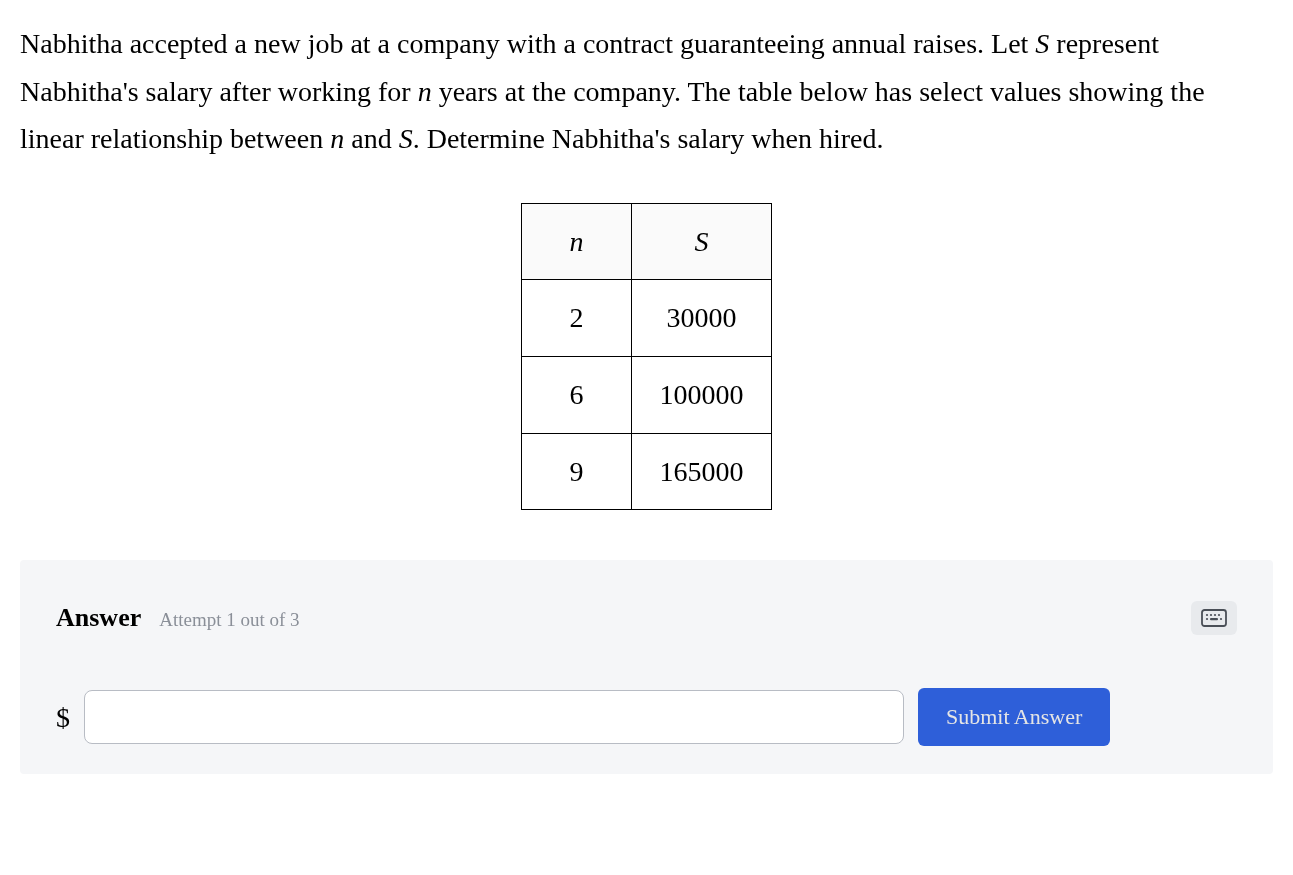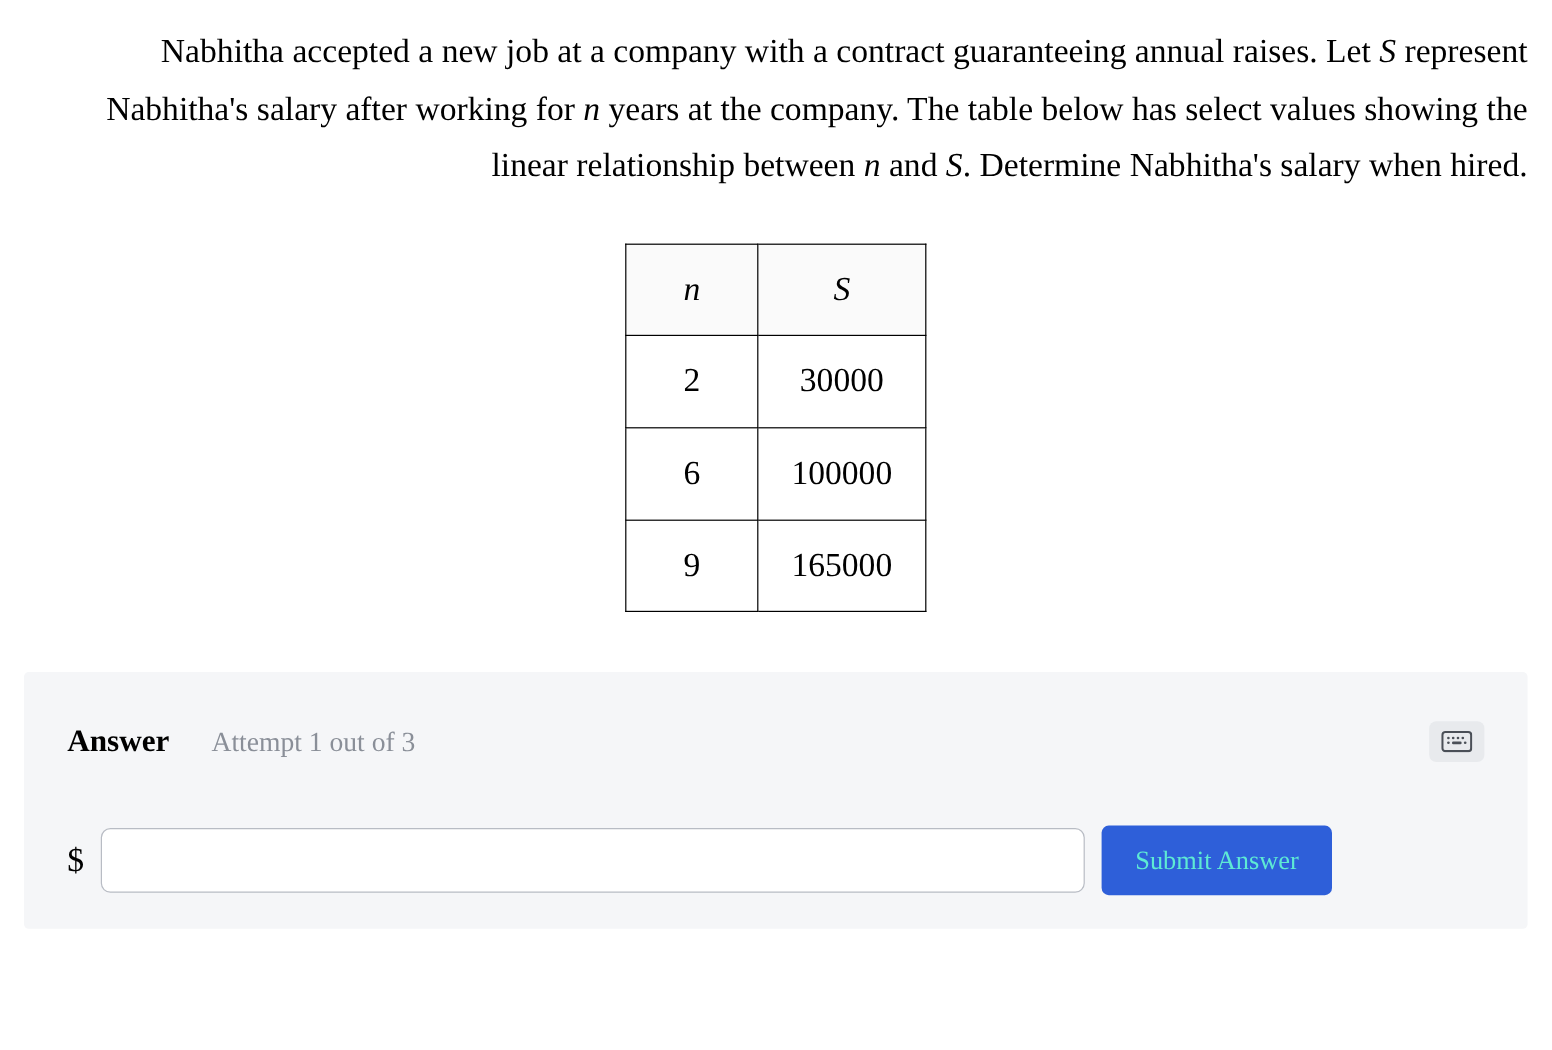--- a/index.html
+++ b/index.html
@@ -12,21 +12,20 @@
       background: #ffffff;
       padding: 20px;
       color: #000000;
       font-size: 28px;
       line-height: 1.7;
     }
     .problem-text {
       font-family: Georgia, 'Times New Roman', serif;
       font-size: 28px;
       margin-bottom: 40px;
-      text-align: right;
     }
     .math-var {
       font-family: 'Times New Roman', serif;
       font-style: italic;
     }
     .table-container {
       display: flex;
       justify-content: center;
       margin-bottom: 50px;
     }
@@ -57,30 +56,30 @@
     }
     .answer-header {
       display: flex;
       align-items: center;
       justify-content: space-between;
       margin-bottom: 48px;
     }
     .answer-left {
       display: flex;
       align-items: baseline;
-      gap: 35px;
+      gap: 18px;
     }
     .answer-label {
       font-family: Georgia, 'Times New Roman', serif;
       font-weight: bold;
       font-size: 26px;
     }
     .attempt-text {
       font-family: Georgia, 'Times New Roman', serif;
-      font-size: 23px;
+      font-size: 19px;
       color: #8a8f98;
     }
     .keyboard-btn {
       background: #e8eaed;
       border: none;
       border-radius: 6px;
       padding: 8px 10px;
       cursor: pointer;
       display: flex;
       align-items: center;
@@ -105,21 +104,21 @@
       border: 1.5px solid #b8bcc4;
       border-radius: 8px;
       background: #ffffff;
       font-size: 22px;
       padding: 0 14px;
       font-family: Georgia, serif;
       max-width: 820px;
     }
     .submit-btn {
       background: #2e5fd9;
-      color: #5eead4;
+      color: #e5e5e5;
       border: none;
       border-radius: 6px;
       font-family: Georgia, 'Times New Roman', serif;
       font-size: 22px;
       padding: 16px 28px;
       cursor: pointer;
       white-space: nowrap;
     }
   </style>
 </head>

